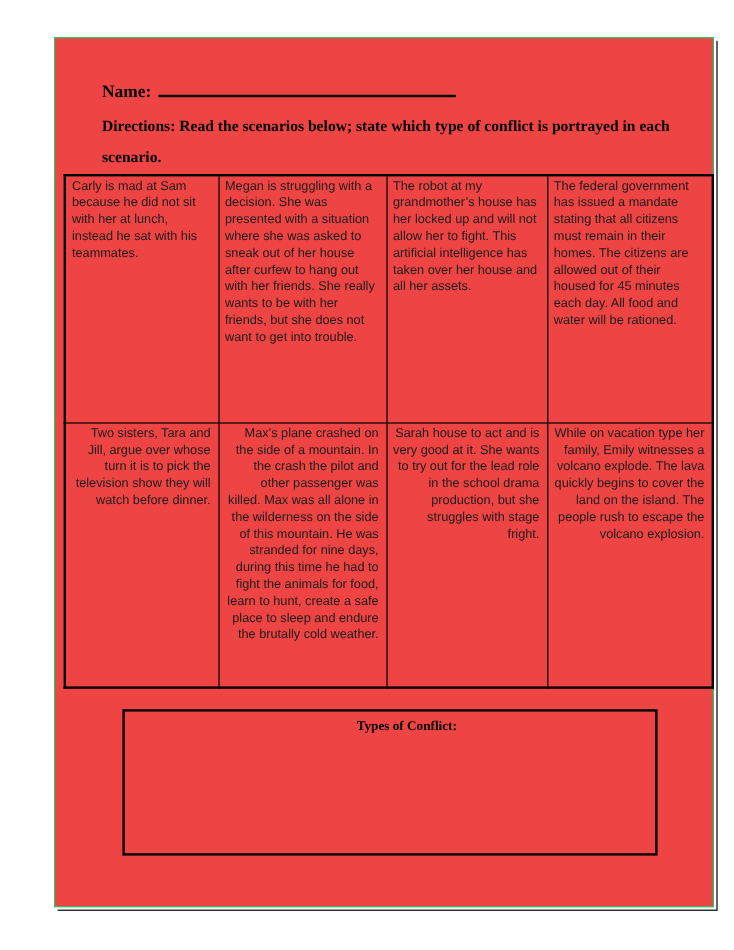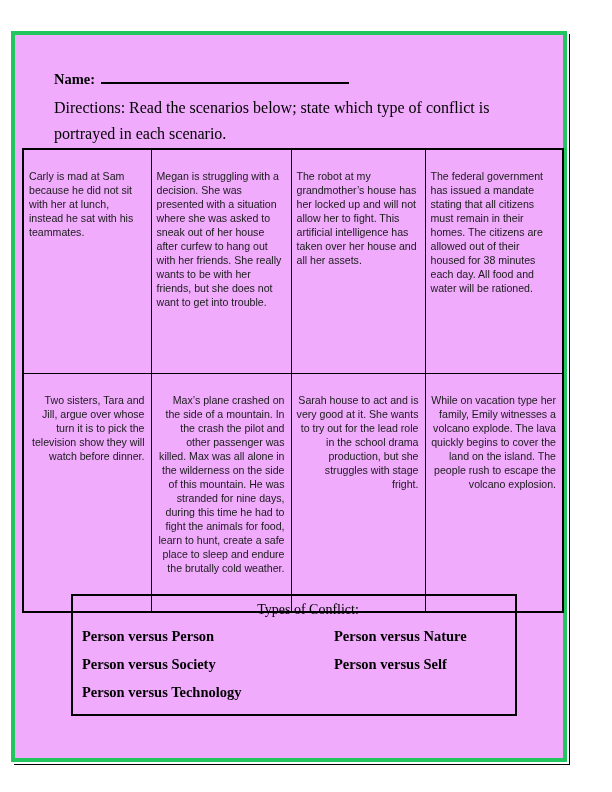--- a/index.html
+++ b/index.html
@@ -7,26 +7,26 @@
     padding: 0;
     width: 612px;
     height: 792px;
     background: #ffffff;
     font-family: "Liberation Serif", serif;
     color: #000000;
     position: relative;
   }
   .sheet {
     position: absolute;
-    left: 11px;
+    left: 45px;
     top: 31px;
     width: 548px;
     height: 723px;
-    border: 4px solid #22c55e;
-    background: #f0abfc;
+    border: 1px solid #22c55e;
+    background: #ef4444;
     box-shadow: 2px 2px 0 0 #ffffff, 3px 3px 0 0 #000000;
   }
   .name-row {
     position: absolute;
     left: 39px;
     top: 31px;
     font-size: 14.5px;
     font-weight: bold;
     white-space: nowrap;
   }
@@ -36,56 +36,56 @@
     height: 16px;
     margin-left: 6px;
     border-bottom: 2px solid #000;
     vertical-align: baseline;
   }
   .directions {
     position: absolute;
     left: 39px;
     top: 60px;
     width: 496px;
-    font-size: 16px;
-    font-weight: normal;
+    font-size: 13px;
+    font-weight: bold;
     line-height: 26px;
   }
   table.scenario-table {
     position: absolute;
     left: 7px;
     top: 113px;
     width: 540px;
     border-collapse: collapse;
     table-layout: fixed;
   }
   table.scenario-table td {
     border: 1px solid #000;
     vertical-align: top;
-    padding: 19px 6px 3px 5px;
+    padding: 1px 6px 3px 5px;
     font-family: "Liberation Sans", sans-serif;
     font-size: 10.6px;
     line-height: 14px;
     color: #1a1a1a;
   }
   table.scenario-table { border: 2px solid #000; }
   tr.row-top td { height: 201px; }
   tr.row-bottom td { height: 215px; text-align: right; }
   .conflict-box {
     position: absolute;
     left: 56px;
     top: 559px;
     width: 442px;
     height: 118px;
     border: 2px solid #000;
   }
   .box-title {
     text-align: center;
-    font-size: 14px;
-    font-weight: normal;
+    font-size: 11px;
+    font-weight: bold;
     margin-top: 6px;
     padding-left: 28px;
   }
   .box-cols {
     display: flex;
     margin: 5px 0 0 9px;
   }
   .box-col-left { width: 252px; }
   .box-col-right { flex: 1; }
   .box-item {
@@ -112,39 +112,28 @@
       <col style="width:128px">
       <col style="width:140px">
       <col style="width:134px">
       <col style="width:138px">
     </colgroup>
     <tbody>
         <tr class="row-top">
       <td>Carly is mad at Sam because he did not sit with her at lunch, instead he sat with his teammates.</td>
       <td>Megan is struggling with a decision. She was presented with a situation where she was asked to sneak out of her house after curfew to hang out with her friends. She really wants to be with her friends, but she does not want to get into trouble.</td>
       <td>The robot at my grandmother’s house has her locked up and will not allow her to fight. This artificial intelligence has taken over her house and all her assets.</td>
-      <td>The federal government has issued a mandate stating that all citizens must remain in their homes. The citizens are allowed out of their housed for 38 minutes each day. All food and water will be rationed.</td>
+      <td>The federal government has issued a mandate stating that all citizens must remain in their homes. The citizens are allowed out of their housed for 45 minutes each day. All food and water will be rationed.</td>
     </tr>
     <tr class="row-bottom">
       <td>Two sisters, Tara and Jill, argue over whose turn it is to pick the television show they will watch before dinner.</td>
       <td>Max’s plane crashed on the side of a mountain. In the crash the pilot and other passenger was killed. Max was all alone in the wilderness on the side of this mountain. He was stranded for nine days, during this time he had to fight the animals for food, learn to hunt, create a safe place to sleep and endure the brutally cold weather.</td>
       <td>Sarah house to act and is very good at it. She wants to try out for the lead role in the school drama production, but she struggles with stage fright.</td>
       <td>While on vacation type her family, Emily witnesses a volcano explode. The lava quickly begins to cover the land on the island. The people rush to escape the volcano explosion.</td>
     </tr>
   </tbody>
     </table>
 
   <div class="conflict-box">
     <div class="box-title">Types of Conflict:</div>
-    <div class="box-cols">
-      <div class="box-col-left">
-        <div class="box-item">Person versus Person</div>
-        <div class="box-item">Person versus Society</div>
-        <div class="box-item">Person versus Technology</div>
-      </div>
-      <div class="box-col-right">
-        <div class="box-item">Person versus Nature</div>
-        <div class="box-item">Person versus Self</div>
-      </div>
-    </div>
   </div>
 
 </div>
 
 </body></html>

